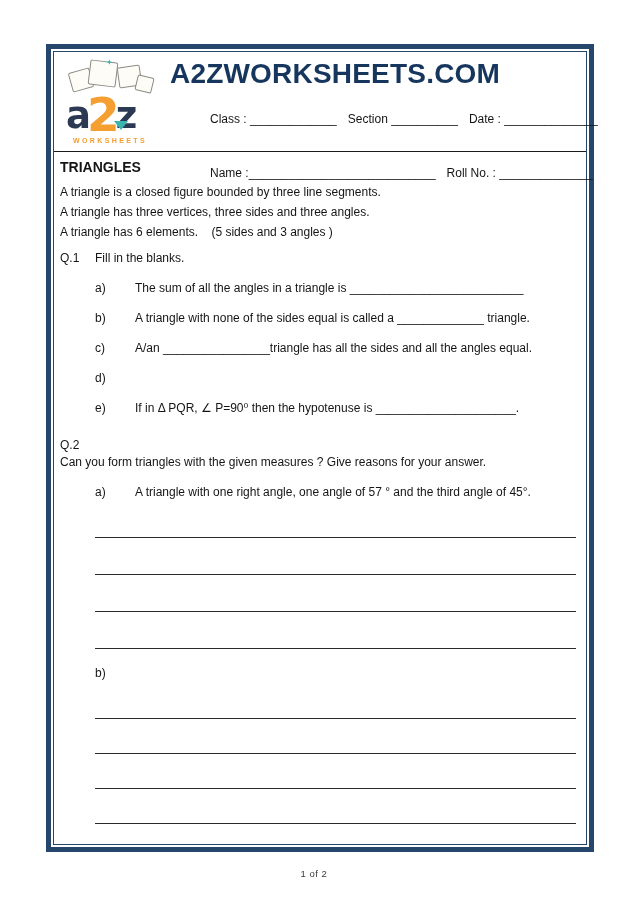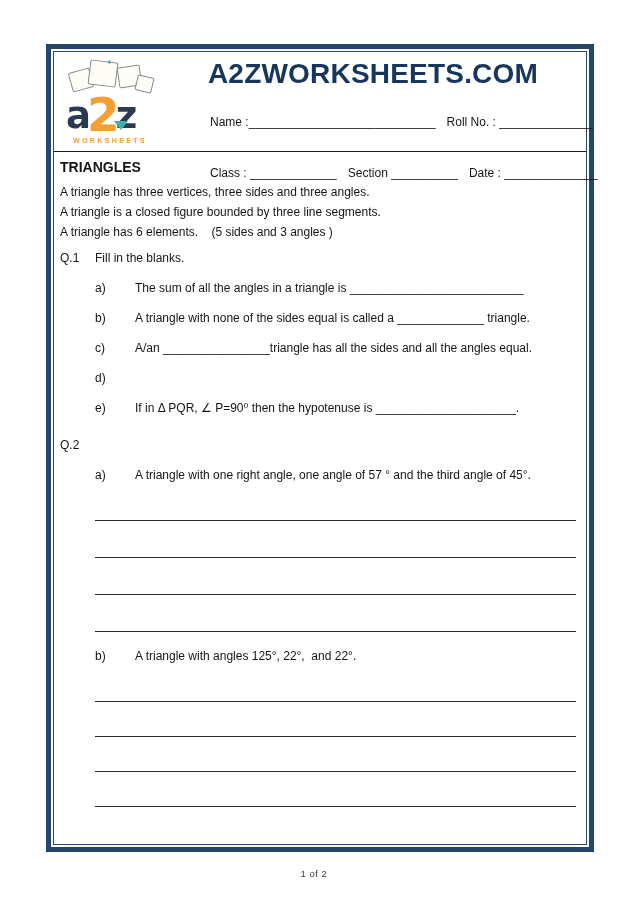--- a/index.html
+++ b/index.html
@@ -48,21 +48,21 @@
     border-left: 7px solid transparent; border-right: 7px solid transparent;
     border-top: 9px solid #3ab5ad;
   }
   .logo-sub {
     position: absolute; left: 0; right: 0; bottom: 0; text-align: center;
     color: #f59e31; font-size: 7px; font-weight: bold; letter-spacing: 2.4px;
     white-space: nowrap;
   }
   .header-right { flex: 1; padding-left: 12px; min-width: 0; }
   .site-title {
-    text-align: center; color: #17365d; font-weight: bold;
+    color: #17365d; font-weight: bold;
     font-size: 28px; line-height: 30px; letter-spacing: 0.2px; margin-top: 1px;
     white-space: nowrap;
   }
   .field-row { font-size: 12px; white-space: pre; margin-top: 12px; }
   .field-row.second { margin-top: 9px; }
   .f-label { color: #151515; }
   .f-blank { color: #151515; letter-spacing: 0; }
   .gap { display: inline-block; width: 11px; }
 
   
@@ -107,34 +107,34 @@
             <span class="l-a">a</span>
             <span class="l-2">2</span>
             <span class="l-z">z</span>
           </div>
           <div class="logo-teal"></div>
           <div class="logo-sub">WORKSHEETS</div>
         </div>
 
         <div class="header-right">
           <div class="site-title">A2ZWORKSHEETS.COM</div>
+          <div class="field-row second">
+            <span class="f-label">Class : </span><span class="f-blank">_____________</span><span class="gap"></span><span class="f-label">Section </span><span class="f-blank">__________</span><span class="gap"></span><span class="f-label">Date : </span><span class="f-blank">______________</span>
+          </div>
           <div class="field-row">
             <span class="f-label">Name :</span><span class="f-blank">____________________________</span><span class="gap"></span><span class="f-label">Roll No. : </span><span class="f-blank">______________</span>
-          </div>
-          <div class="field-row second">
-            <span class="f-label">Class : </span><span class="f-blank">_____________</span><span class="gap"></span><span class="f-label">Section </span><span class="f-blank">__________</span><span class="gap"></span><span class="f-label">Date : </span><span class="f-blank">______________</span>
           </div>
         </div>
       </div>
 
       <div class="content">
         <div class="doc-title">TRIANGLES</div>
 
+        <div class="intro-line">A triangle is a closed figure bounded by three line segments.</div>
         <div class="intro-line">A triangle has three vertices, three sides and three angles.</div>
-        <div class="intro-line">A triangle is a closed figure bounded by three line segments.</div>
         <div class="intro-line">A triangle has 6 elements.    (5 sides and 3 angles )</div>
 
         <div class="q-head">
           <span class="q-no">Q.1</span>
           <span class="q-prompt">Fill in the blanks.</span>
         </div>
         <div class="q-item">
           <span class="q-letter">a)</span>
           <span class="q-text">The sum of all the angles in a triangle is __________________________</span>
         </div>
@@ -149,33 +149,33 @@
         <div class="q-item">
           <span class="q-letter">d)</span>
         </div>
         <div class="q-item">
           <span class="q-letter">e)</span>
           <span class="q-text">If in Δ PQR, ∠ P=90⁰ then the hypotenuse is _____________________.</span>
         </div>
 
         <div class="q-head q2">
           <span class="q-no">Q.2</span>
+          <span class="q-prompt">Can you form triangles with the given measures ? Give reasons for your answer.</span>
         </div>
         <div class="q-item">
           <span class="q-letter">a)</span>
           <span class="q-text">A triangle with one right angle, one angle of 57 ° and the third angle of 45°.</span>
         </div>
         <div class="answer-line"></div>
         <div class="answer-line"></div>
         <div class="answer-line"></div>
         <div class="answer-line"></div>
 
         <div class="q-item after-lines">
           <span class="q-letter">b)</span>
-          <span class="q-text">A triangle with angles 125°, 22°,  and 22°.</span>
         </div>
         <div class="answer-line"></div>
         <div class="answer-line short"></div>
         <div class="answer-line short"></div>
         <div class="answer-line short"></div>
       </div>
 
     </div>
   </div>
 

